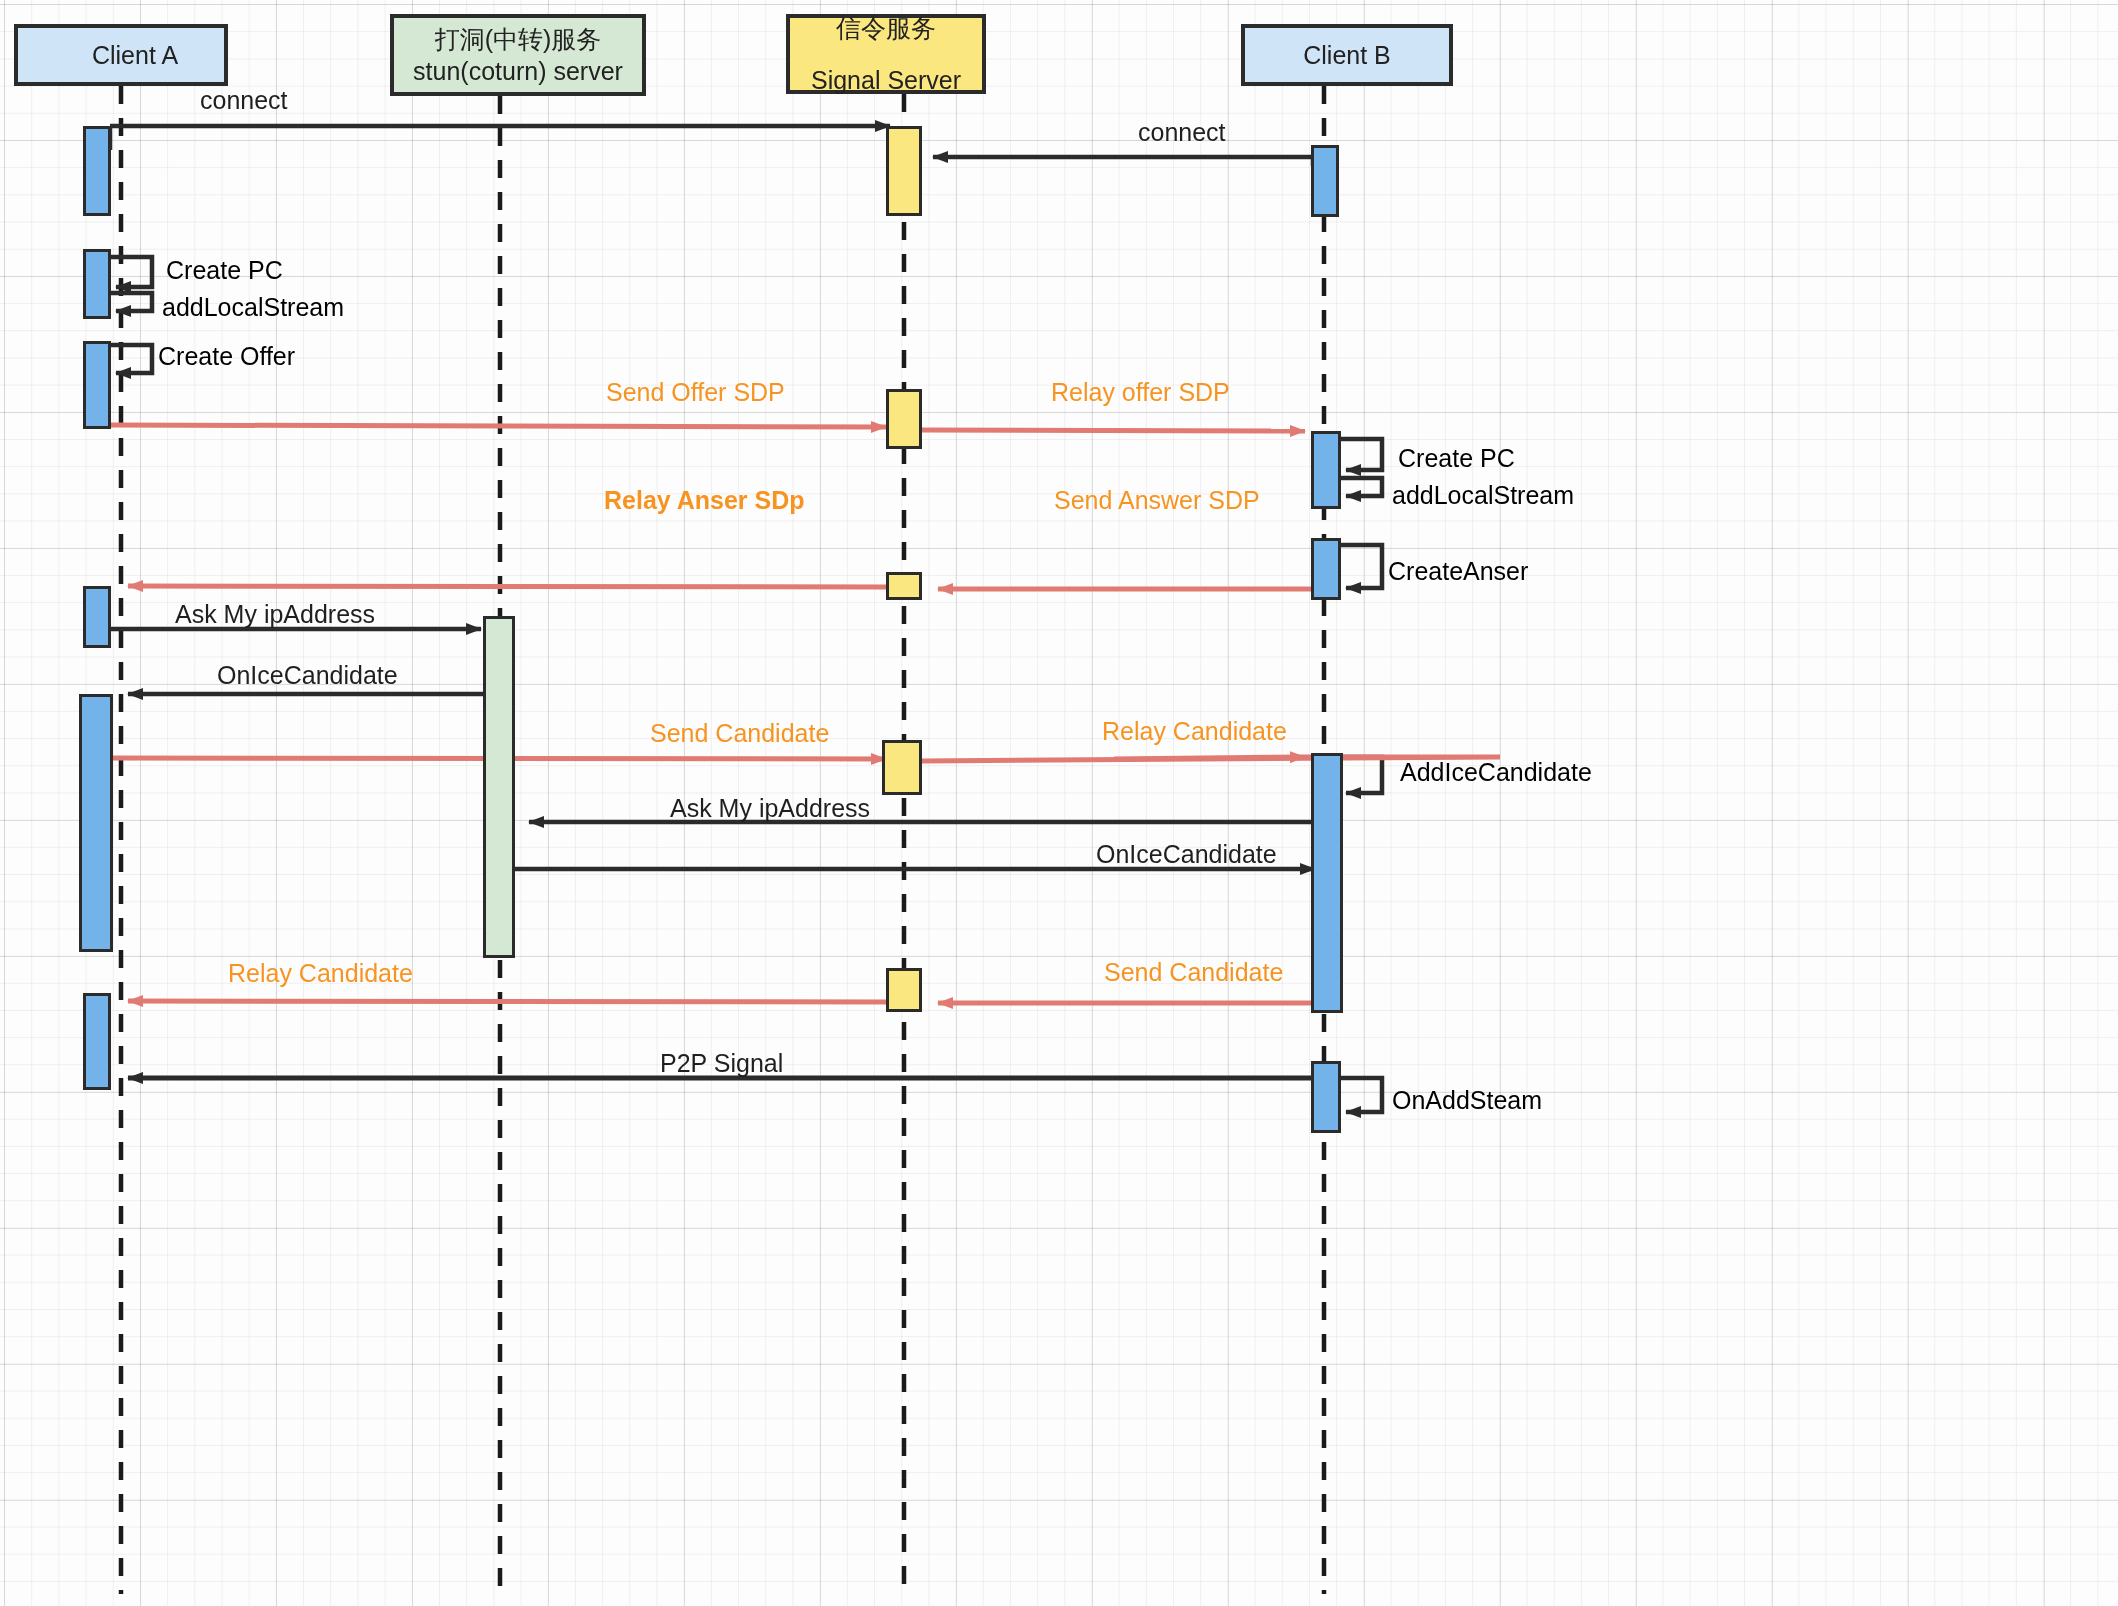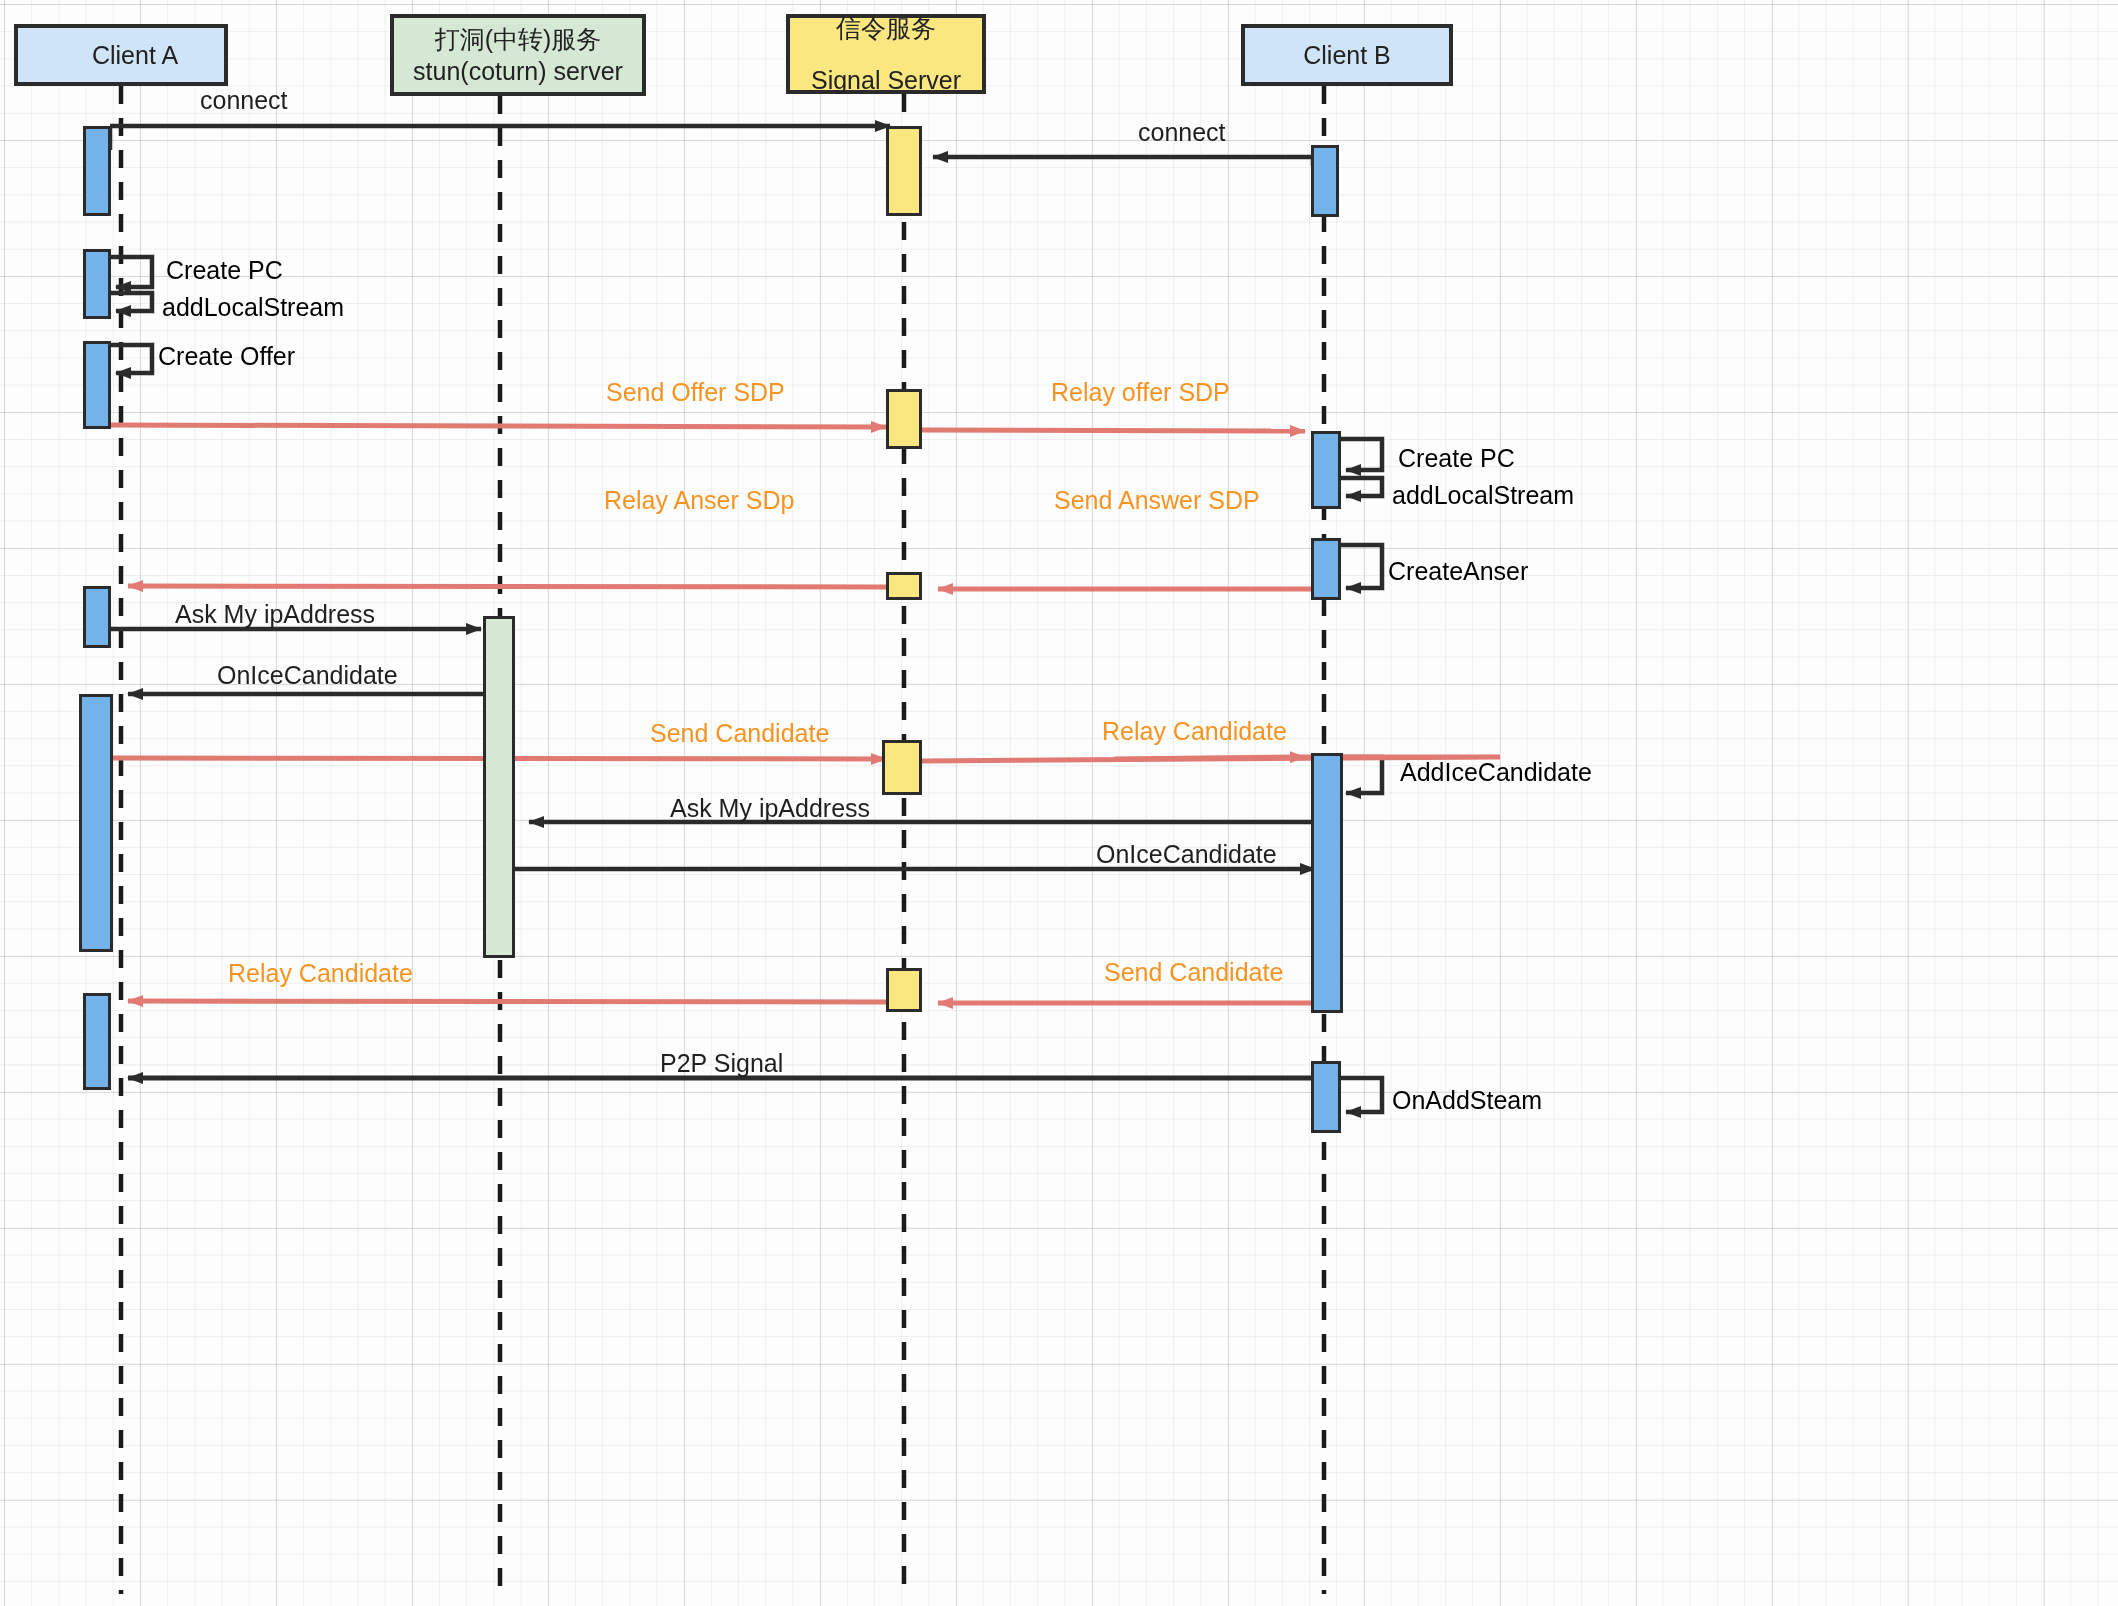--- a/index.html
+++ b/index.html
@@ -156,21 +156,21 @@
   <div class="self-label" style="left:158px;top:342px;">Create Offer</div>
 
   <div class="msg-label orange" style="left:606px;top:378px;">Send Offer SDP</div>
   <div class="msg-label orange" style="left:1051px;top:378px;">Relay offer SDP</div>
 
   <div class="self-label" style="left:1398px;top:444px;">Create PC</div>
   <div class="self-label" style="left:1392px;top:481px;">addLocalStream</div>
   <div class="self-label" style="left:1388px;top:557px;">CreateAnser</div>
 
   <div class="msg-label orange" style="left:1054px;top:486px;">Send Answer SDP</div>
-  <div class="msg-label orange" style="left:604px;top:486px;">Relay Anser SDp</div>
+  <div class="msg-label orange" style="left:604px;top:486px;font-weight:bold;">Relay Anser SDp</div>
 
   <div class="msg-label" style="left:175px;top:600px;">Ask My ipAddress</div>
   <div class="msg-label" style="left:217px;top:661px;">OnIceCandidate</div>
 
   <div class="msg-label orange" style="left:650px;top:719px;">Send Candidate</div>
   <div class="msg-label orange" style="left:1102px;top:717px;">Relay Candidate</div>
 
   <div class="self-label" style="left:1400px;top:758px;">AddIceCandidate</div>
 
   <div class="msg-label" style="left:670px;top:794px;">Ask My ipAddress</div>

